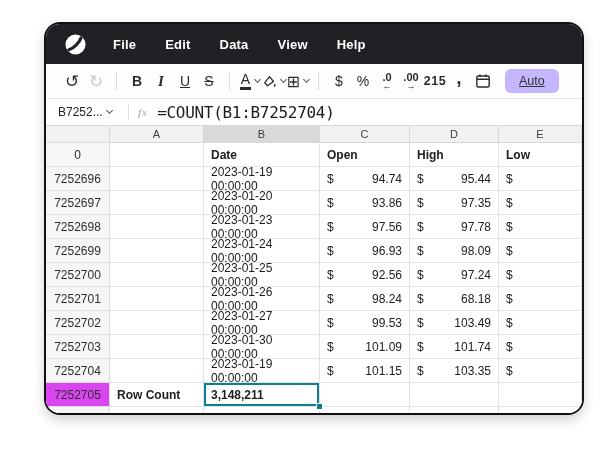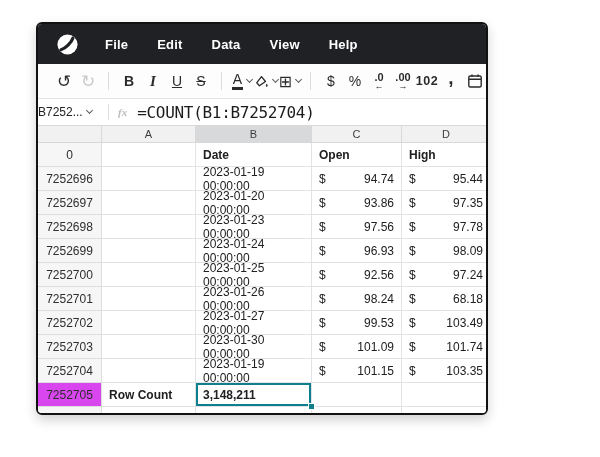--- a/index.html
+++ b/index.html
@@ -1,20 +1,20 @@
 <!DOCTYPE html>
 <html><head>
 <meta charset="utf-8">
 <style>
   * { margin:0; padding:0; box-sizing:border-box; }
   html,body { width:600px; height:457px; background:#ffffff; font-family:"Liberation Sans", sans-serif; overflow:hidden; }
 
   .window {
-    position:absolute; left:36px; top:22px; width:452px; height:393px;
-    background:#fff; border:2px solid #121212; border-radius:6px;
+    position:absolute; left:44px; top:22px; width:540px; height:393px;
+    background:#fff; border:2px solid #121212; border-radius:16px;
     overflow:hidden; box-shadow:0 5px 12px rgba(0,0,0,.18);
   }
 
   
   .menubar { height:40px; background:#202124; display:flex; align-items:center; padding:0 18px; }
   .logo { width:23px; height:23px; margin-right:26px; flex:0 0 auto; }
   .menu-item { color:#fff; font-size:13px; font-weight:700; margin-right:29px; cursor:default; letter-spacing:.2px; }
 
   
   .toolbar { height:35px; display:flex; align-items:center; padding-left:14px; border-bottom:1px solid #e3e3e4; background:#fdfdfd; white-space:nowrap; }
@@ -29,21 +29,21 @@
   .chev { width:5px; height:5px; border-right:1.4px solid #5a5a5a; border-bottom:1.4px solid #5a5a5a; transform:rotate(45deg); margin-left:4px; margin-top:-3px; flex:0 0 auto; }
   .acolor { display:flex; flex-direction:column; align-items:center; line-height:1; }
   .acolor .abar { width:11px; height:2.5px; background:#2b2b2b; margin-top:1px; }
   .dec { display:flex; flex-direction:column; align-items:center; line-height:1; font-size:11px; font-weight:700; }
   .dec .arrow { font-size:9px; font-weight:400; margin-top:-1px; }
   .num123 { font-size:12.5px; font-weight:600; letter-spacing:.5px; }
   .comma { font-size:19px; font-weight:700; padding-bottom:6px; }
   .auto-pill { margin-left:10px; background:#c4b5fd; border-radius:6px; padding:5px 14px; font-size:12.5px; color:#333; flex:0 0 auto;text-decoration:underline; }
 
   
-  .formulabar { height:27px; display:flex; align-items:center; border-bottom:1px solid #d9d9da; background:#fff; padding-left:0; }
+  .formulabar { height:27px; display:flex; align-items:center; border-bottom:1px solid #d9d9da; background:#fff; padding-left:12px; }
   .namebox { display:flex; align-items:center; width:66px; font-size:12px; color:#222; }
   .fb-sep { width:1px; height:16px; background:#e0e0e0; margin:0 9px 0 4px; }
   .fx { font-family:"Liberation Serif", serif; font-style:italic; font-weight:700; font-size:11px; color:#bdbdbe; margin-right:10px; }
   .formula { font-family:"DejaVu Sans Mono", monospace; font-size:16px; color:#1c1c1e; letter-spacing:-.3px; }
 
   
   .grid { display:grid; grid-template-columns:64px 94px 116px 90px 89px 1fr; grid-template-rows:17px repeat(12,24px); background:#fff; }
   .row { display:contents; }
   .cell { border-right:1px solid #e2e3e4; border-bottom:1px solid #e2e3e4; font-size:12px; color:#202020; display:flex; align-items:center; padding:0 7px; overflow:hidden; background:#fff; }
   .colhead { background:#f1f1f2; border-color:#d8d8d9; justify-content:center; color:#3d3d3d; font-size:11px; padding:0; }
@@ -117,21 +117,21 @@
           <span class="arrow">←</span>
         </span>
     </div>
     <div class="tbtn">
       <span class="dec">
           <span>.00</span>
           <span class="arrow">→</span>
         </span>
     </div>
     <div class="tbtn">
-        <span class="num123">102</span>
+        <span class="num123">215</span>
       </div>
     <div class="tbtn">
         <span class="comma">,</span>
       </div>
     <div class="tbtn">
       <svg width="16" height="16" viewBox="0 0 16 16">
         <rect x="1.8" y="3" width="12.4" height="11" rx="1.5" fill="none" stroke="#2b2b2b" stroke-width="1.4"></rect>
         <line x1="1.8" y1="6.2" x2="14.2" y2="6.2" stroke="#2b2b2b" stroke-width="1.4"></line>
         <line x1="5" y1="1.4" x2="5" y2="4" stroke="#2b2b2b" stroke-width="1.4"></line>
         <line x1="11" y1="1.4" x2="11" y2="4" stroke="#2b2b2b" stroke-width="1.4"></line>

